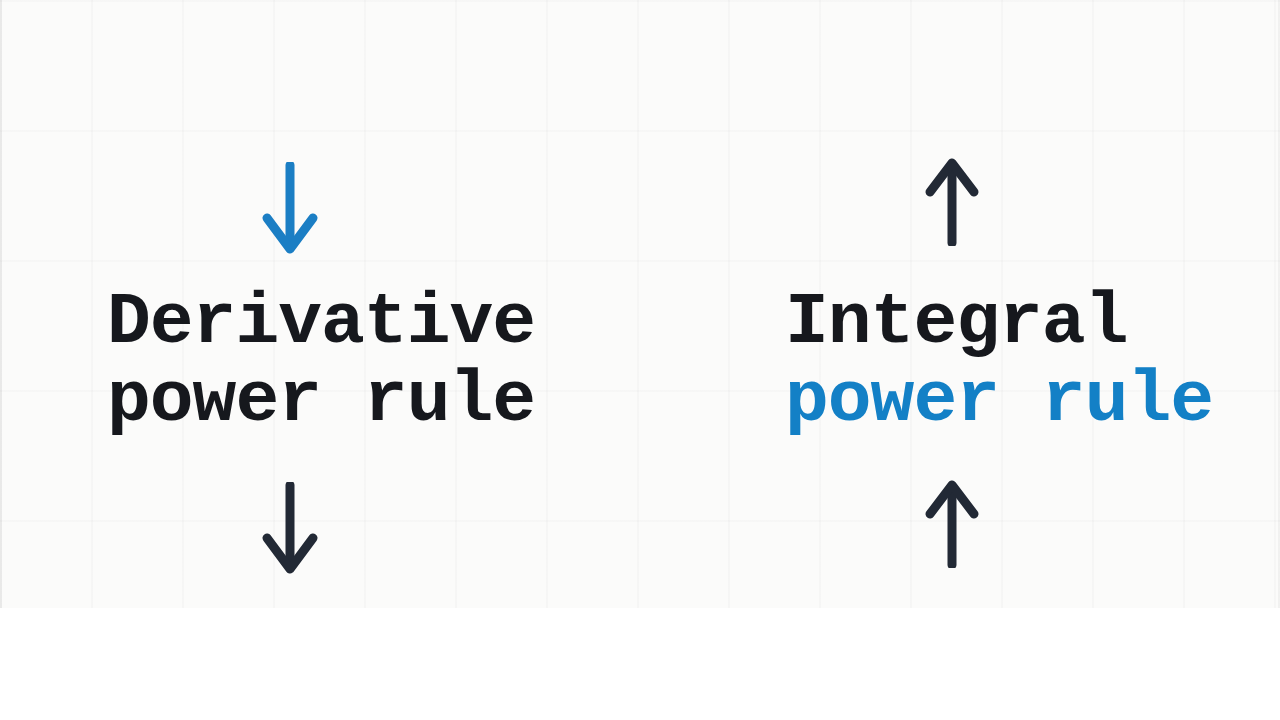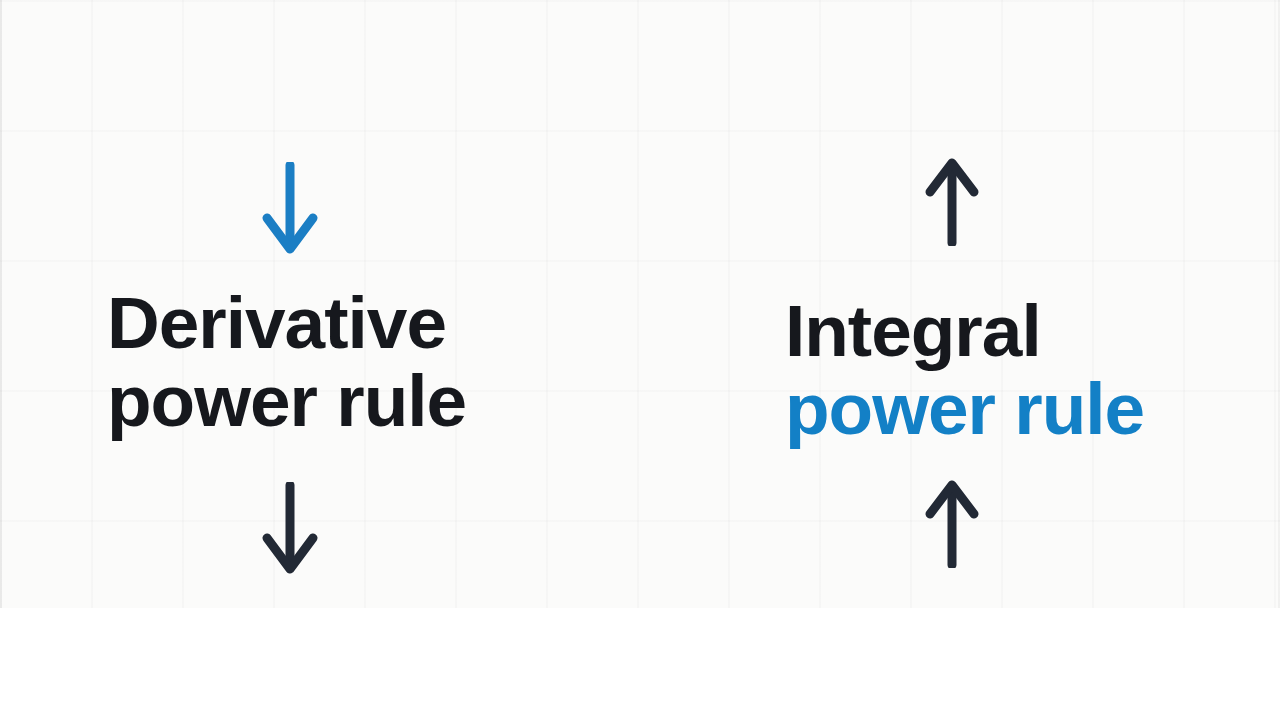--- a/index.html
+++ b/index.html
@@ -9,35 +9,35 @@
   .stage {
     position: relative;
     width: 1280px;
     height: 608px;
     overflow: hidden;
     background-color: #fbfbfa;
     background-image:
       repeating-linear-gradient(to right, rgba(30,30,40,0.022) 0 2px, transparent 2px 91px),
       repeating-linear-gradient(to bottom, rgba(30,30,40,0.018) 0 2px, transparent 2px 130px),
       linear-gradient(to right, rgba(0,0,0,0.05) 0 2px, transparent 2px calc(100% - 2px), rgba(0,0,0,0.04) calc(100% - 2px) 100%);
-    font-family: Liberation Sans, sans-serif;
+    font-family: Liberation Mono, monospace;
   }
   .title {
     position: absolute;
     margin: 0;
     font-size: 73px;
     line-height: 78px;
     font-weight: 700;
     letter-spacing: -1px;
     color: #16181d;
     white-space: nowrap;
   }
   .title .line { display: block; }
   .title-left  { left: 107px; top: 284px; }
-  .title-right { left: 785px; top: 284px; margin-top: 8px; }
+  .title-right { left: 785px; top: 284px; }
   .blue-text { color: #1380c6; }
   .arrow { position: absolute; display: block; }
   .arrow path { fill: none; stroke-width: 9; stroke-linecap: round; stroke-linejoin: round; }
   .arrow-blue-down { left: 260px; top: 162px; }
   .arrow-dark-down { left: 260px; top: 482px; }
   .arrow-dark-up-top    { left: 922px; top: 156px; }
   .arrow-dark-up-bottom { left: 922px; top: 478px; }
 </style>
 </head>
 <body>

